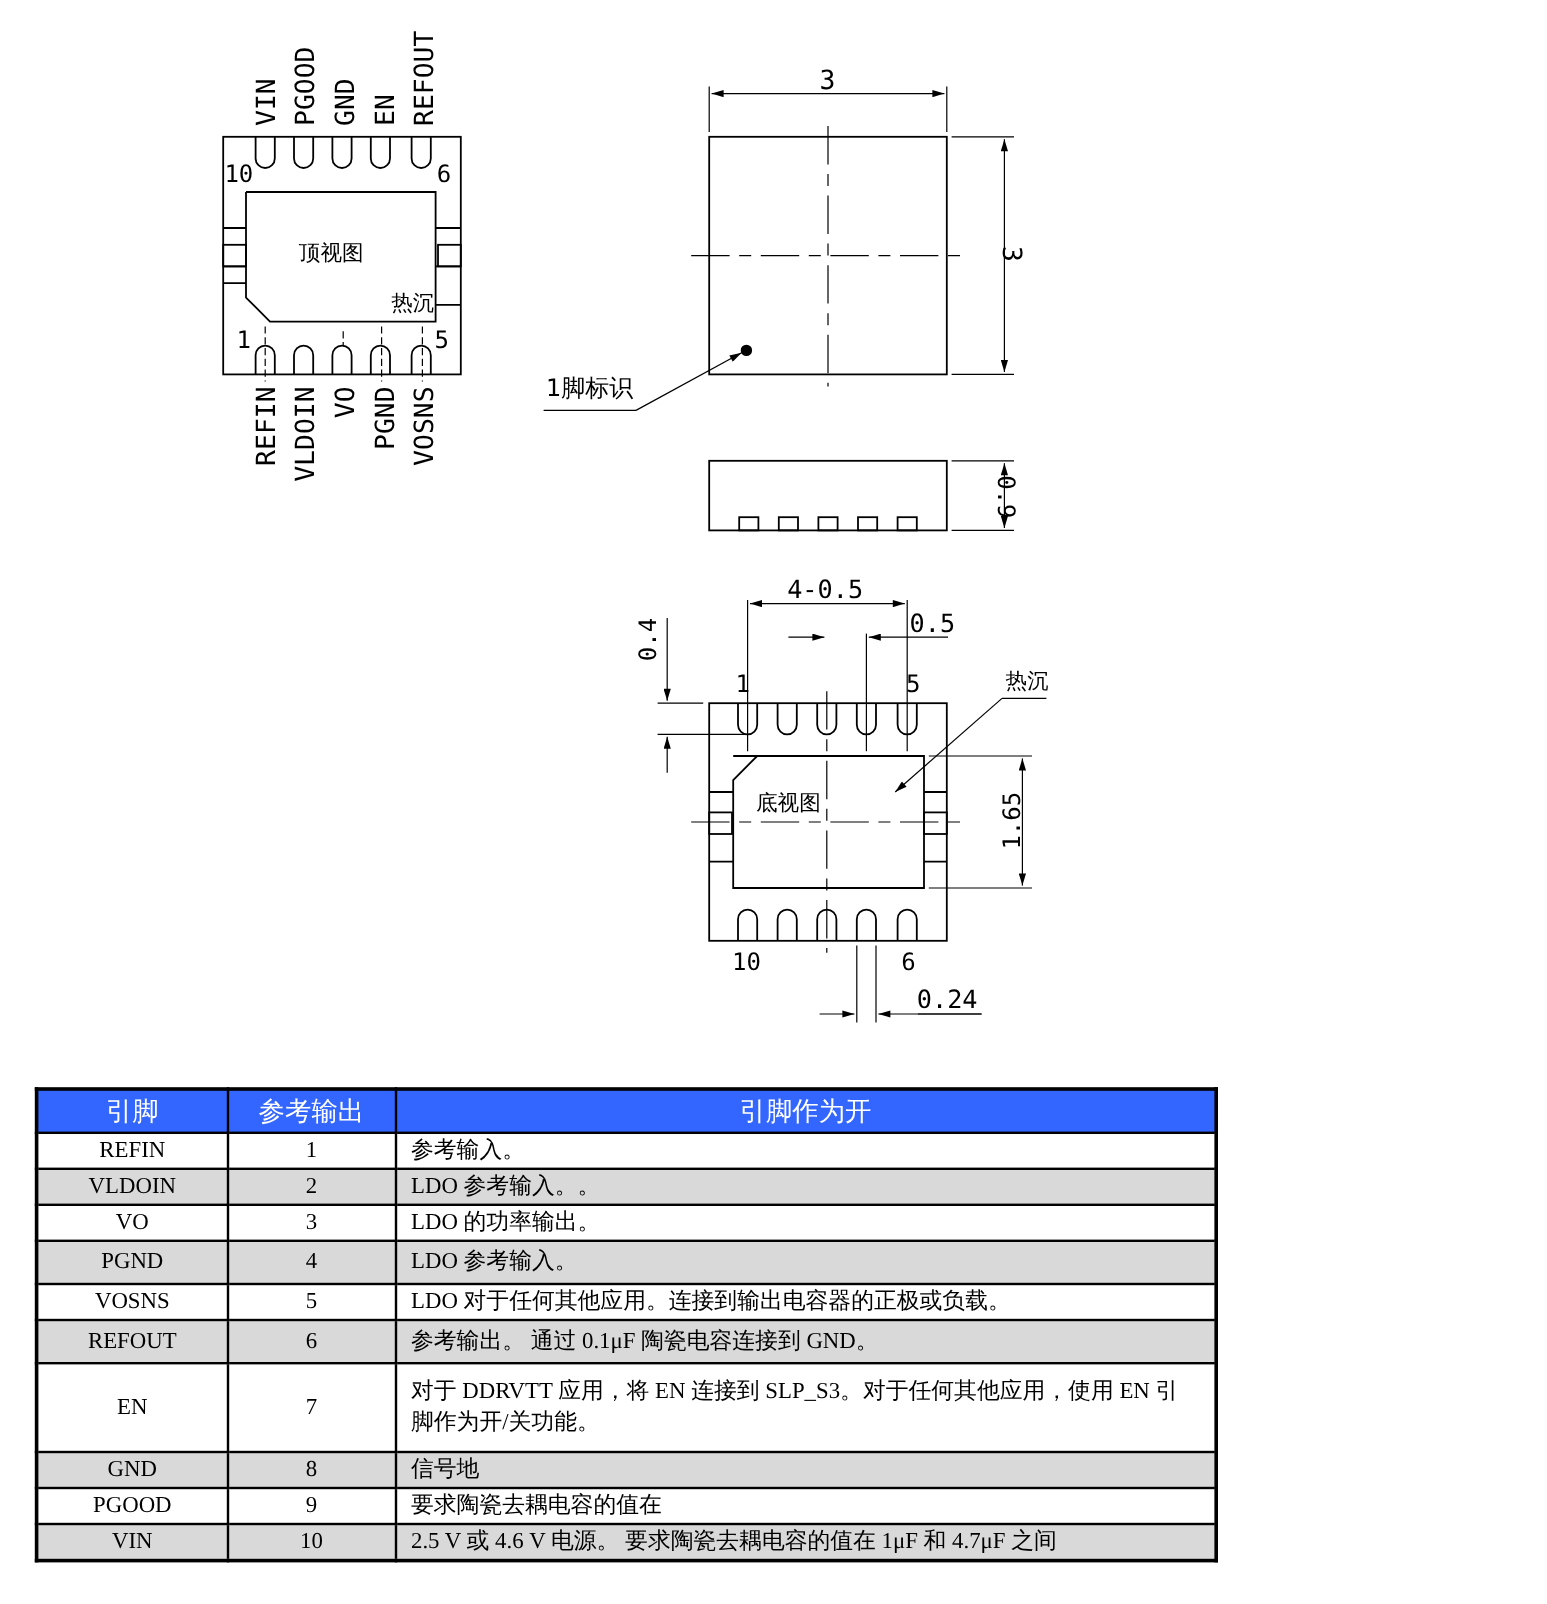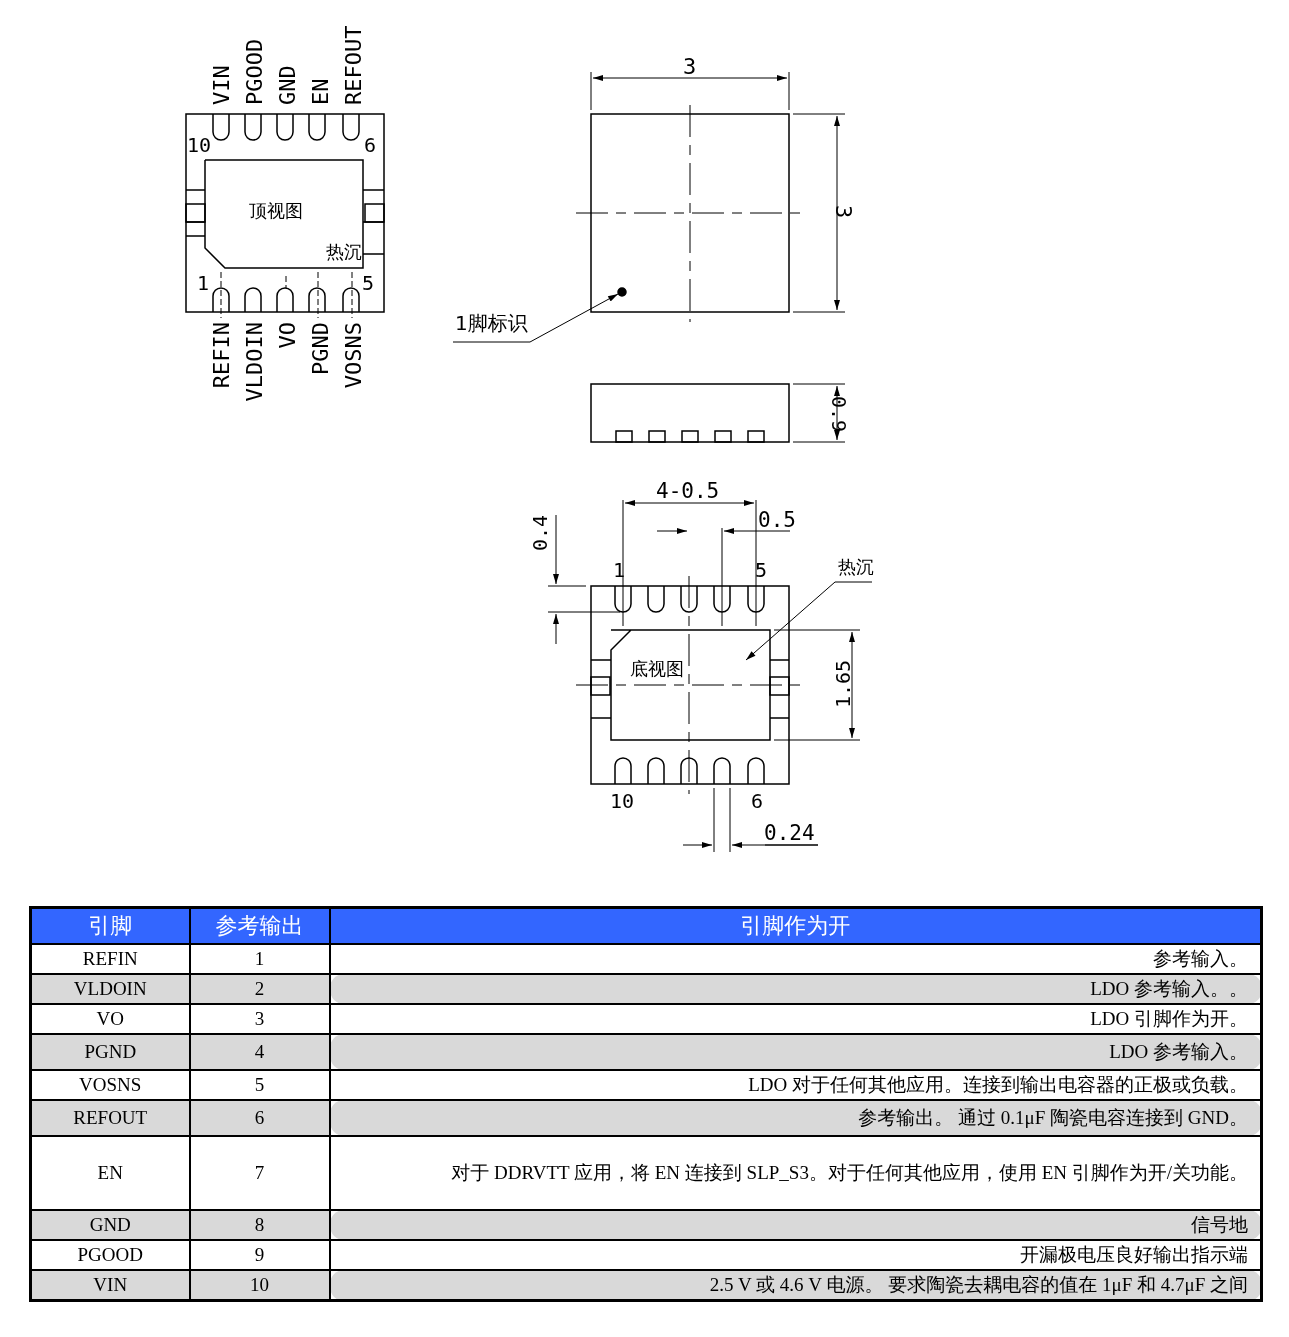--- a/index.html
+++ b/index.html
@@ -1,25 +1,25 @@
 <!DOCTYPE html>
 <html><head>
 <meta charset="utf-8">
 <style>
   html,body{margin:0;padding:0;background:#fff;}
   body{width:1289px;height:1337px;position:relative;overflow:hidden;font-family:"DejaVu Sans",sans-serif;color:#000;}
   .drawing{position:absolute;left:0;top:0;width:1289px;height:880px;}
   .drawing svg{position:absolute;left:0;top:0;}
   .cad{font-family:"DejaVu Sans Mono","Liberation Mono",monospace;fill:#000;}
   .cadcn{font-family:"DejaVu Sans",sans-serif;fill:#000;}
-  table.pins{position:absolute;left:29px;top:906px;width:1234px;border-collapse:collapse;border:3px solid #000;}
+  table.pins{position:absolute;left:29px;top:906px;width:986px;border-collapse:collapse;border:3px solid #000;}
   table.pins th{background:#3366ff;color:#fff;font-family:"DejaVu Sans",sans-serif;font-weight:normal;font-size:22px;height:34px;border:2px solid #000;padding:0;text-align:center;}
   table.pins td{font-family:"Liberation Serif",serif;font-size:19px;border:2px solid #000;padding:0 12px;height:28px;line-height:26px;}
   table.pins td.c{text-align:center;}
-  table.pins td.d{text-align:right;border-radius:14px;}
+  table.pins td.d{text-align:left;}
   table.pins tr.gray td{background:#d9d9d9;}
   table.pins tr.white td{background:#fff;}
   table.pins tr.tall td{height:34px;}
   table.pins tr.xtall td{height:72px;}
   col.c1{width:159px;} col.c2{width:140px;}
 </style>
 </head>
 <body>
 
 <div class="drawing">
@@ -190,21 +190,21 @@
       <td class="d">参考输入。</td>
     </tr>
     <tr class="gray">
       <td class="c">VLDOIN</td>
       <td class="c">2</td>
       <td class="d">LDO 参考输入。。</td>
     </tr>
     <tr class="white">
       <td class="c">VO</td>
       <td class="c">3</td>
-      <td class="d">LDO 引脚作为开。</td>
+      <td class="d">LDO 的功率输出。</td>
     </tr>
     <tr class="gray tall">
       <td class="c">PGND</td>
       <td class="c">4</td>
       <td class="d">LDO 参考输入。</td>
     </tr>
     <tr class="white">
       <td class="c">VOSNS</td>
       <td class="c">5</td>
       <td class="d">LDO 对于任何其他应用。连接到输出电容器的正极或负载。</td>
@@ -220,21 +220,21 @@
       <td class="d">对于 DDRVTT 应用，将 EN 连接到 SLP_S3。对于任何其他应用，使用 EN 引脚作为开/关功能。</td>
     </tr>
     <tr class="gray">
       <td class="c">GND</td>
       <td class="c">8</td>
       <td class="d">信号地</td>
     </tr>
     <tr class="white">
       <td class="c">PGOOD</td>
       <td class="c">9</td>
-      <td class="d">开漏极电压良好输出指示端</td>
+      <td class="d">要求陶瓷去耦电容的值在</td>
     </tr>
     <tr class="gray">
       <td class="c">VIN</td>
       <td class="c">10</td>
       <td class="d">2.5 V 或 4.6 V 电源。 要求陶瓷去耦电容的值在 1μF 和 4.7μF 之间</td>
     </tr>
   </tbody>
 </table>
 
 </body></html>

